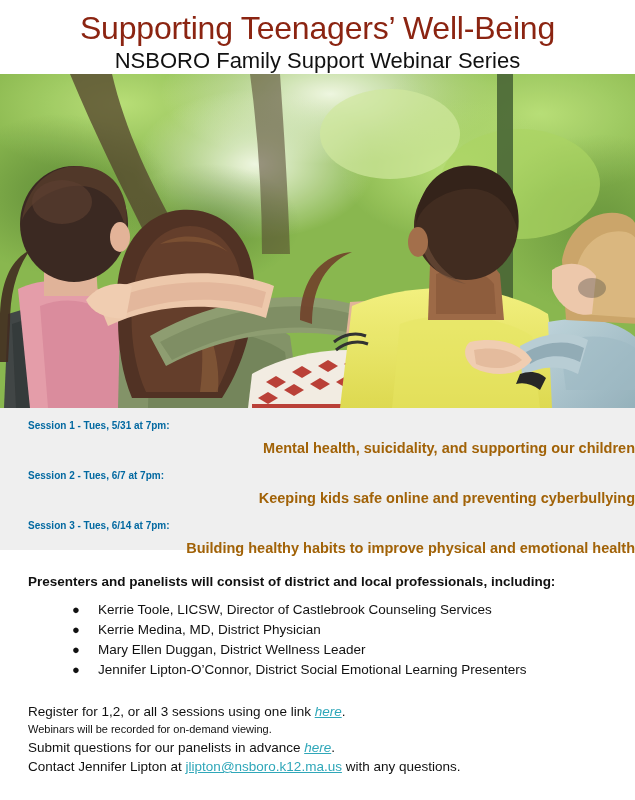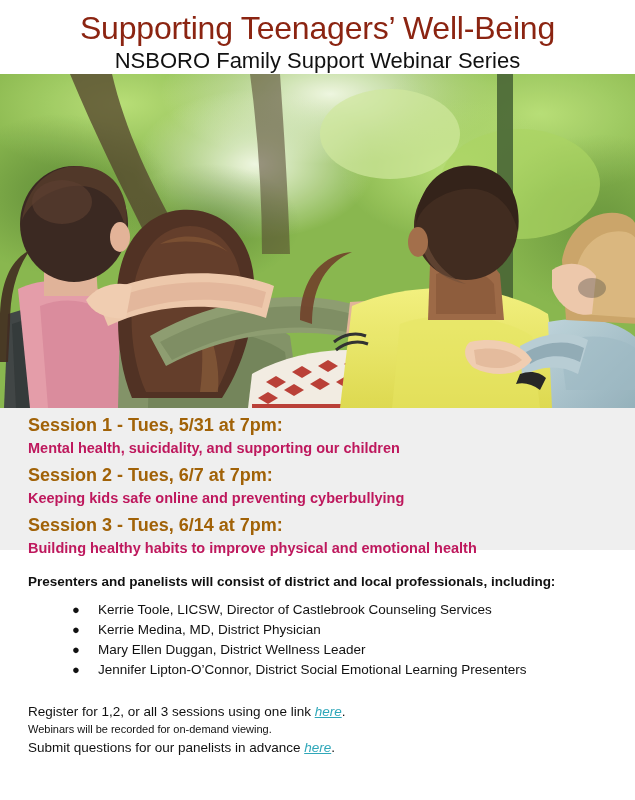--- a/index.html
+++ b/index.html
@@ -60,32 +60,33 @@
   
   .sessions {
     background: #EFEFEF;
     padding: 10px 0 14px 0;
     height: 142px;
     box-sizing: border-box;
   }
   .session-when {
     margin: 0;
     padding: 0 0 0 28px;
-    font-size: 18px;
+    font-size: 10px;
     line-height: 15px;
     font-weight: bold;
-    color: #a16207;
+    color: #0369a1;
   }
   .session-topic {
     margin: 0;
     padding: 7px 0 11px 28px;
     font-size: 14.5px;
     line-height: 17px;
     font-weight: bold;
-    color: #be185d;
+    color: #a16207;
+    text-align: right;
   }
   .session-block:last-child .session-topic { padding-bottom: 0; }
 
   
   .presenters {
     background: #ffffff;
     padding: 24px 16px 0 0;
   }
   .presenters-lead {
     margin: 0;
@@ -351,15 +352,16 @@
         <span class="bullet">●</span>
         <span>Jennifer Lipton-O’Connor, District Social Emotional Learning Presenters</span>
       </li>
     </ul>
   </div>
 
   <div class="footer">
     <p><span>Register for 1,2, or all 3 sessions using one link </span><a class="link" href="#">here</a><span>.</span></p>
     <p class="small">Webinars will be recorded for on-demand viewing.</p>
     <p><span>Submit questions for our panelists in advance </span><a class="link" href="#">here</a><span>.</span></p>
+    <p><span>Contact Jennifer Lipton at </span><a class="link-email" href="#">jlipton@nsboro.k12.ma.us</a><span> with any questions.</span></p>
   </div>
 
 </div>
 
 </body></html>

